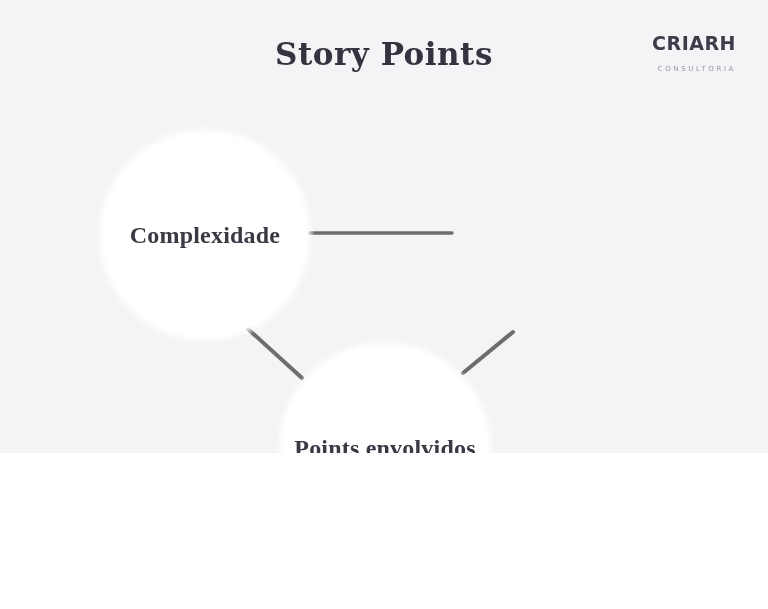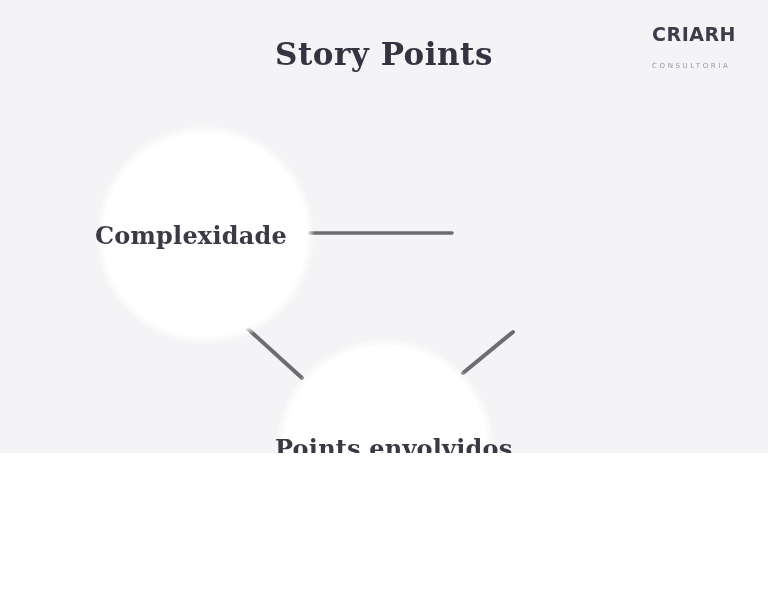--- a/index.html
+++ b/index.html
@@ -17,52 +17,54 @@
     left: 0;
     width: 768px;
     text-align: center;
     font-size: 31px;
     font-weight: 700;
     letter-spacing: 0.5px;
     color: #343440;
   }
   .logo {
     position: absolute;
-    top: 25px;
+    top: 34px;
     right: 32px;
-    text-align: left;
+    text-align: right;
     font-family: "DejaVu Sans", "Liberation Sans", sans-serif;
   }
   .logo-name {
     font-size: 19px;
     font-weight: 800;
     letter-spacing: 0.5px;
     color: #3d3d49;
     line-height: 1;
   }
   .logo-subtitle {
-    margin-top: 19px;
+    margin-top: 13px;
     font-size: 7px;
     font-weight: 400;
     letter-spacing: 2.6px;
     color: #97979e;
     line-height: 1;
   }
   .connectors {
     position: absolute;
     top: 0; left: 0;
   }
   .node {
     position: absolute;
     width: 220px;
     height: 220px;
     border-radius: 50%;
     background: radial-gradient(closest-side, #ffffff 0%, #ffffff 92%, rgba(255,255,255,0) 100%);
     display: flex;
     align-items: center;
+    justify-content: center;
+    font-family: Liberation Serif, serif;
   }
   .node-label {
     font-size: 24px;
     font-weight: 700;
     color: #3a3a45;
     text-align: center;
     letter-spacing: 0.2px;
     white-space: nowrap;
   }
   .node-complexidade { left: 95px;  top: 125px; }

